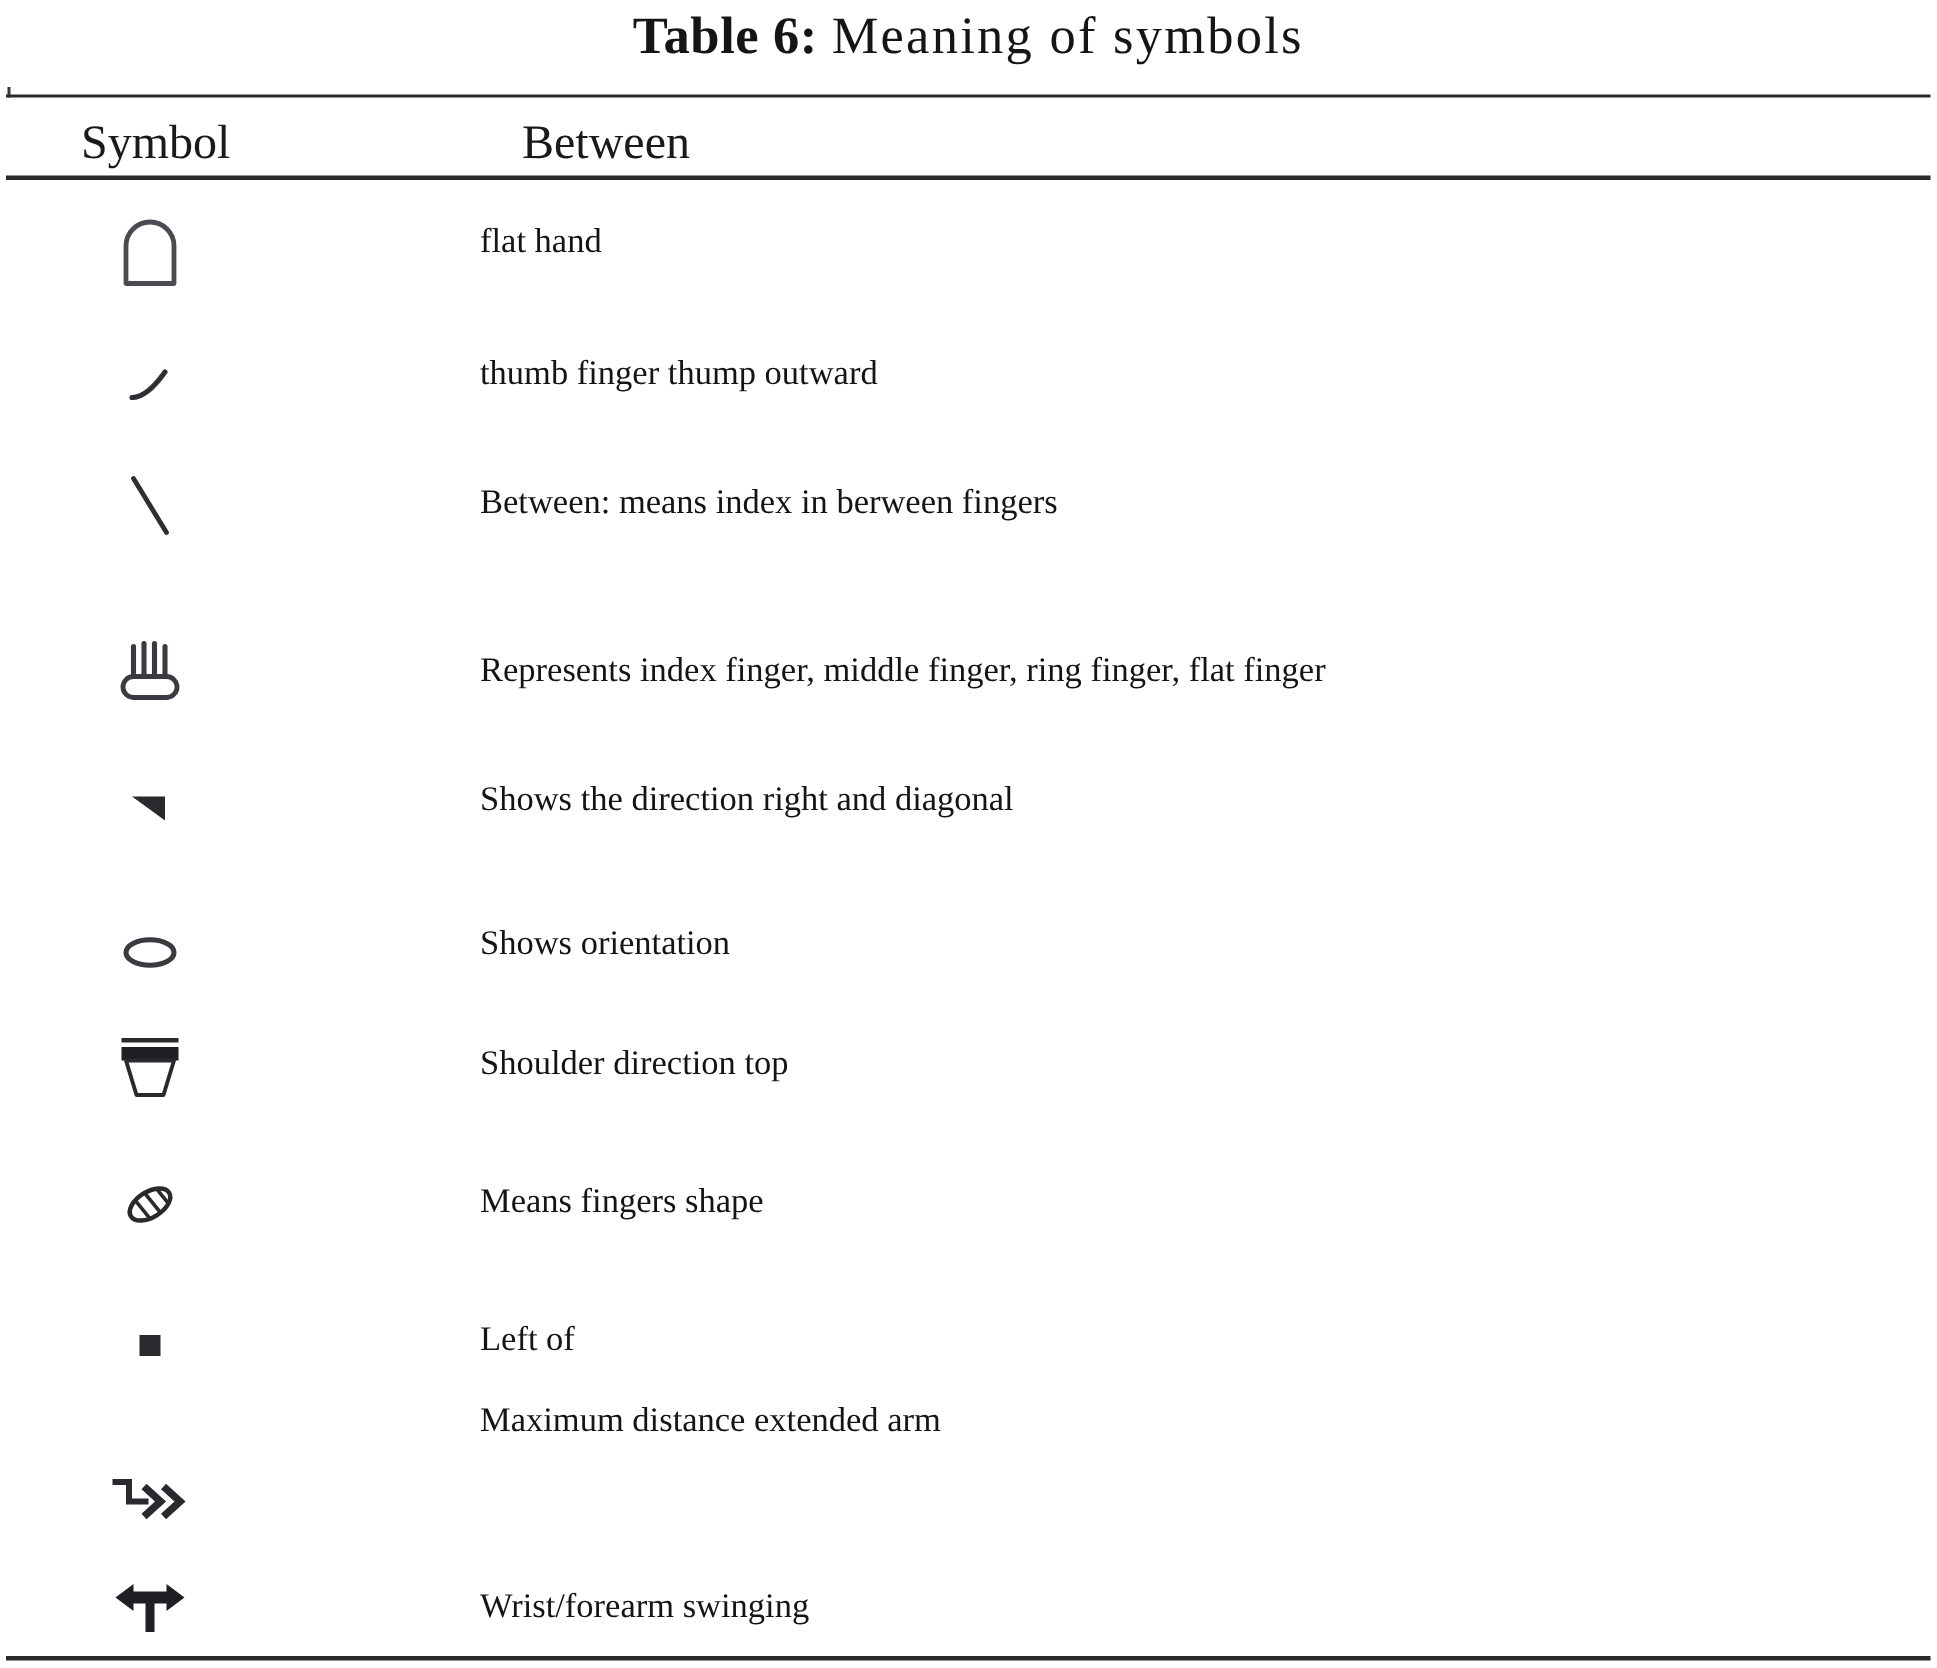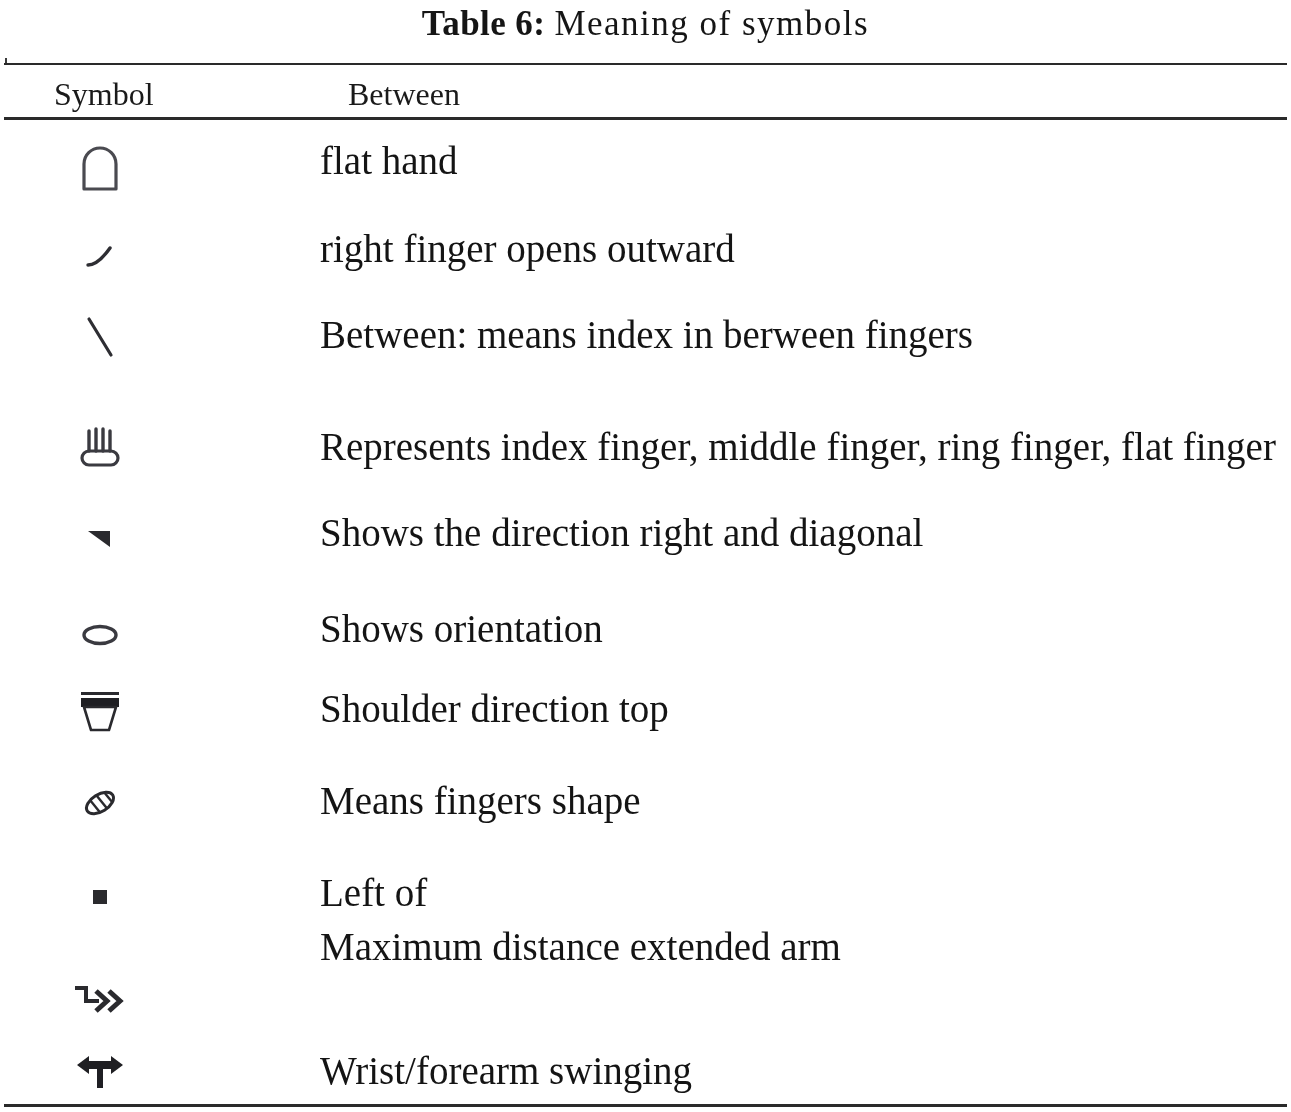--- a/index.html
+++ b/index.html
@@ -98,21 +98,21 @@
     width: 120px;
     height: 70px;
     display: flex;
     align-items: center;
     justify-content: center;
   }
   .mean-cell {
     position: absolute;
     left: 320px;
     width: 900px;
-    font-size: 39px;
+    font-size: 23px;
     line-height: 34px;
     color: #141414;
     white-space: nowrap;
   }
 
   svg { display: block; overflow: visible; }
 </style>
 </head>
 <body>
 
@@ -144,21 +144,21 @@
     </div>
 
     <div class="row">
       <div class="sym-cell" style="top:100px">
         <span>
           <svg width="44" height="40" viewBox="0 0 44 40">
             <path d="M10 30 Q20 30 32 13" fill="none" stroke="#2e2e33" stroke-width="3.4" stroke-linecap="round"></path>
           </svg>
         </span>
       </div>
-      <div class="mean-cell" style="top:112px">right finger opens outward</div>
+      <div class="mean-cell" style="top:112px">thumb finger thump outward</div>
     </div>
 
     <div class="row">
       <div class="sym-cell" style="top:182px">
         <span>
           <svg width="44" height="52" viewBox="0 0 44 52">
             <line x1="11" y1="8" x2="33" y2="44" stroke="#2e2e33" stroke-width="3.2" stroke-linecap="round"></line>
           </svg>
         </span>
       </div>

